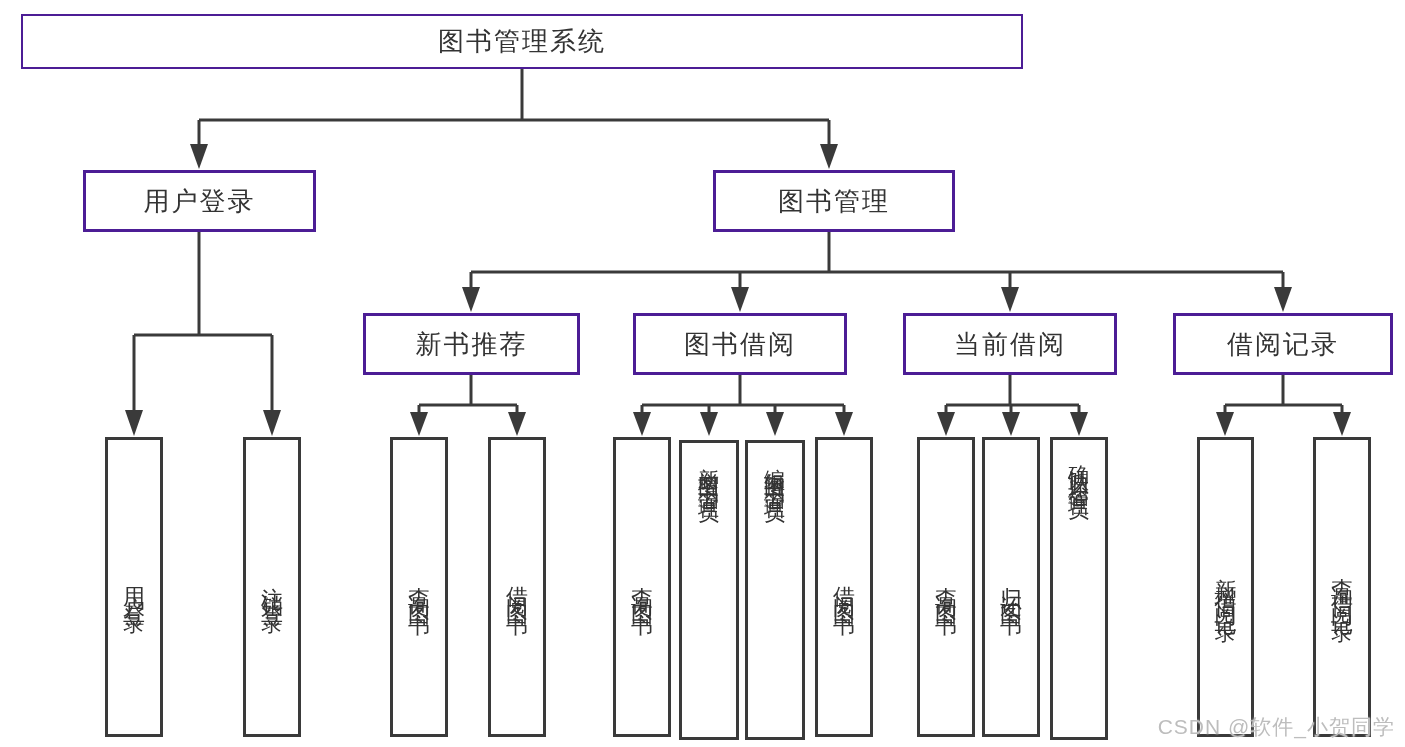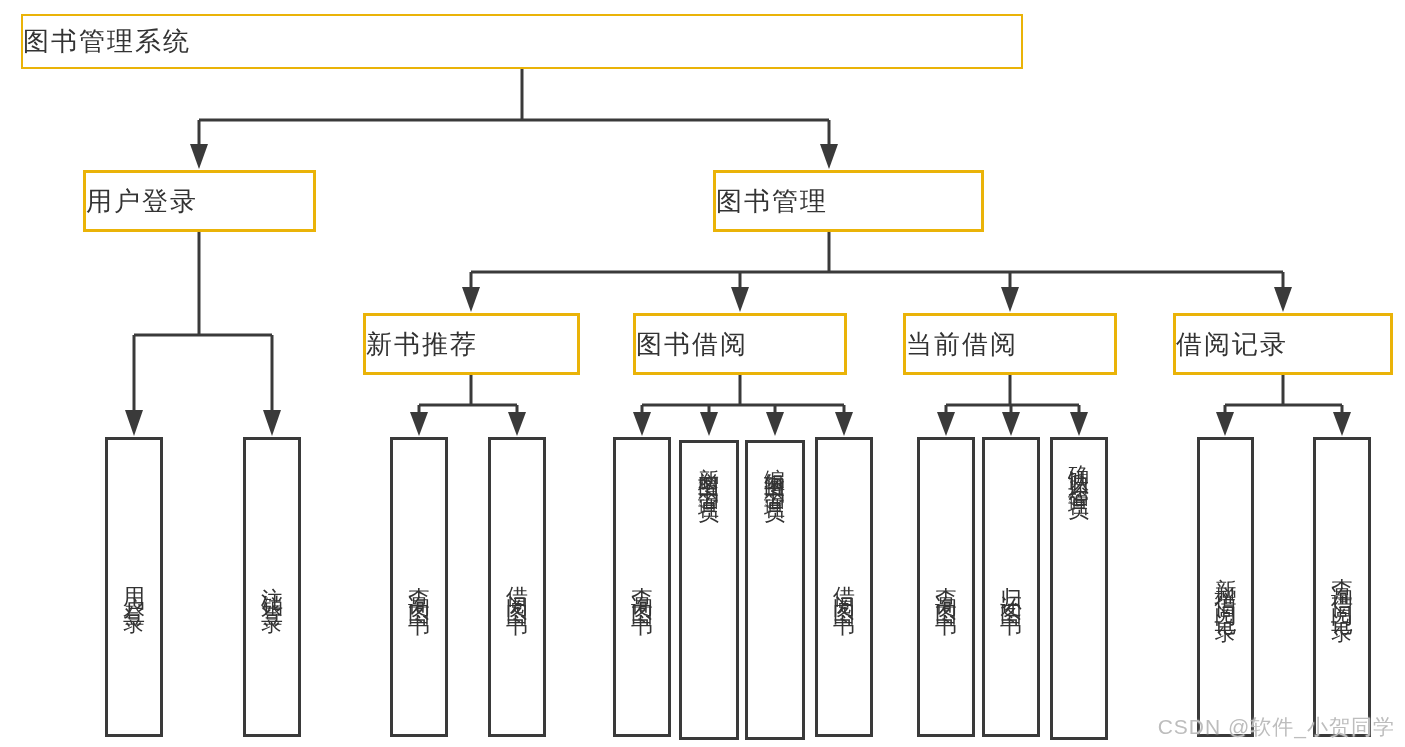--- a/index.html
+++ b/index.html
@@ -3,22 +3,22 @@
 <meta charset="utf-8">
 <style>
   html,body{margin:0;padding:0;background:#ffffff;}
   #stage{
     position:relative;width:1405px;height:747px;background:#ffffff;
     font-family:"Liberation Sans","DejaVu Sans",sans-serif;color:#333333;
     overflow:hidden;
   }
   #connectors{position:absolute;left:0;top:0;width:1405px;height:747px;}
   .node{
-    position:absolute;box-sizing:border-box;border:3px solid #eab308;background:#ffffff;
-    display:flex;align-items:center;
+    position:absolute;box-sizing:border-box;border:3px solid #4c1d95;background:#ffffff;
+    display:flex;align-items:center;justify-content:center;
     font-size:26px;letter-spacing:2px;color:#333333;
   }
   .node.root{border-width:2px;}
   .leaf{
     position:absolute;box-sizing:border-box;border:3px solid #3a3a3a;background:#ffffff;
     display:flex;justify-content:center;align-items:center;
   }
   .leaf span{
     writing-mode:vertical-rl;font-size:22px;letter-spacing:9px;color:#333333;
     line-height:1;white-space:nowrap;
@@ -101,21 +101,21 @@
     </g>
   </svg>
 
   <div class="node root" style="left:21px;top:14px;width:1002px;height:55px;">
     <span>图书管理系统</span>
   </div>
 
   <div class="node" style="left:83px;top:170px;width:233px;height:62px;">
     <span>用户登录</span>
   </div>
-  <div class="node" style="left:713px;top:170px;width:271px;height:62px;">
+  <div class="node" style="left:713px;top:170px;width:242px;height:62px;">
     <span>图书管理</span>
   </div>
 
   <div class="node" style="left:363px;top:313px;width:217px;height:62px;font-family:Liberation Serif, serif;">
     <span>新书推荐</span>
   </div>
   <div class="node" style="left:633px;top:313px;width:214px;height:62px;">
     <span>图书借阅</span>
   </div>
   <div class="node" style="left:903px;top:313px;width:214px;height:62px;">

